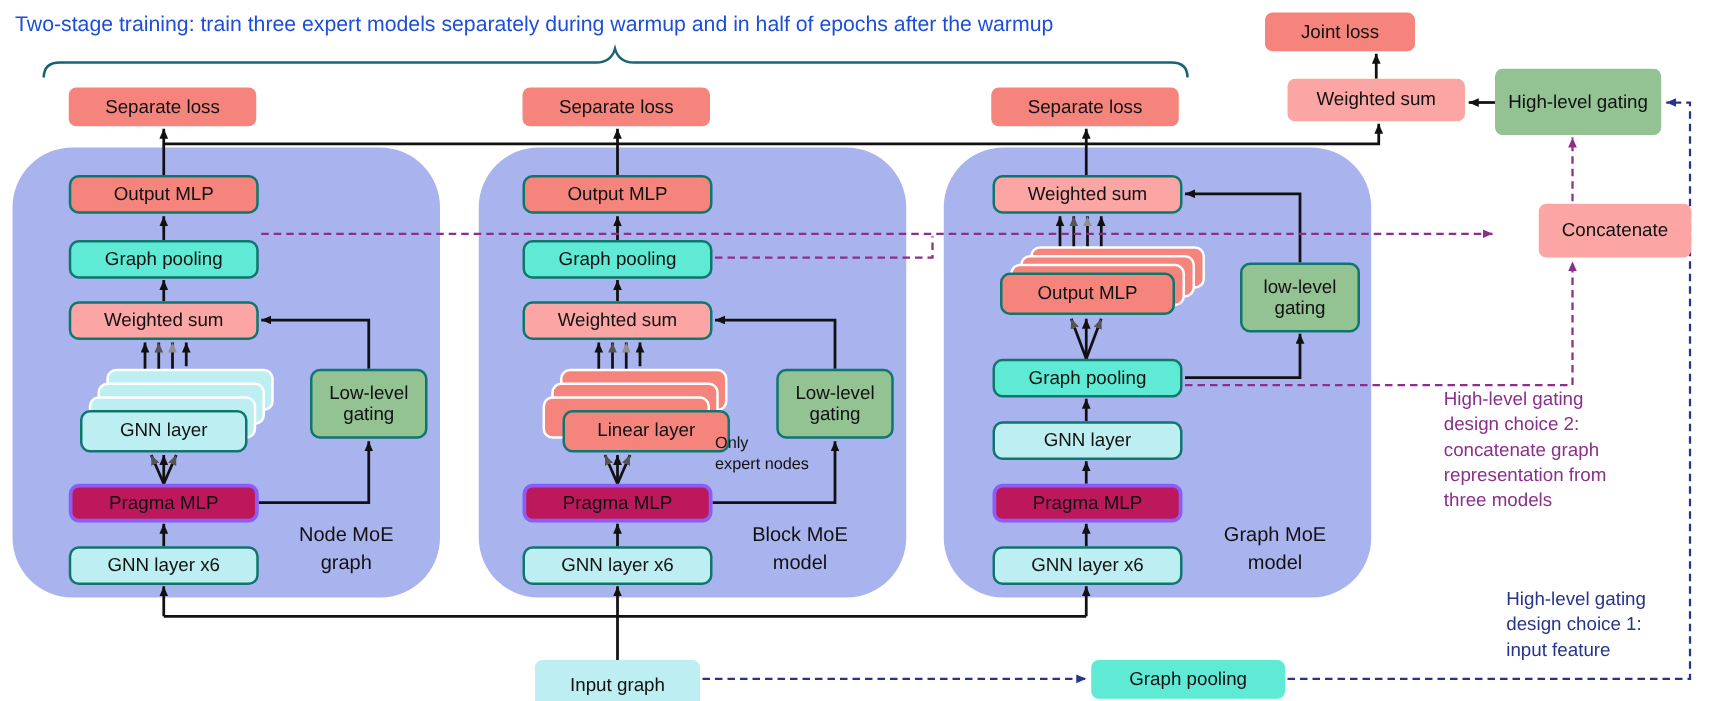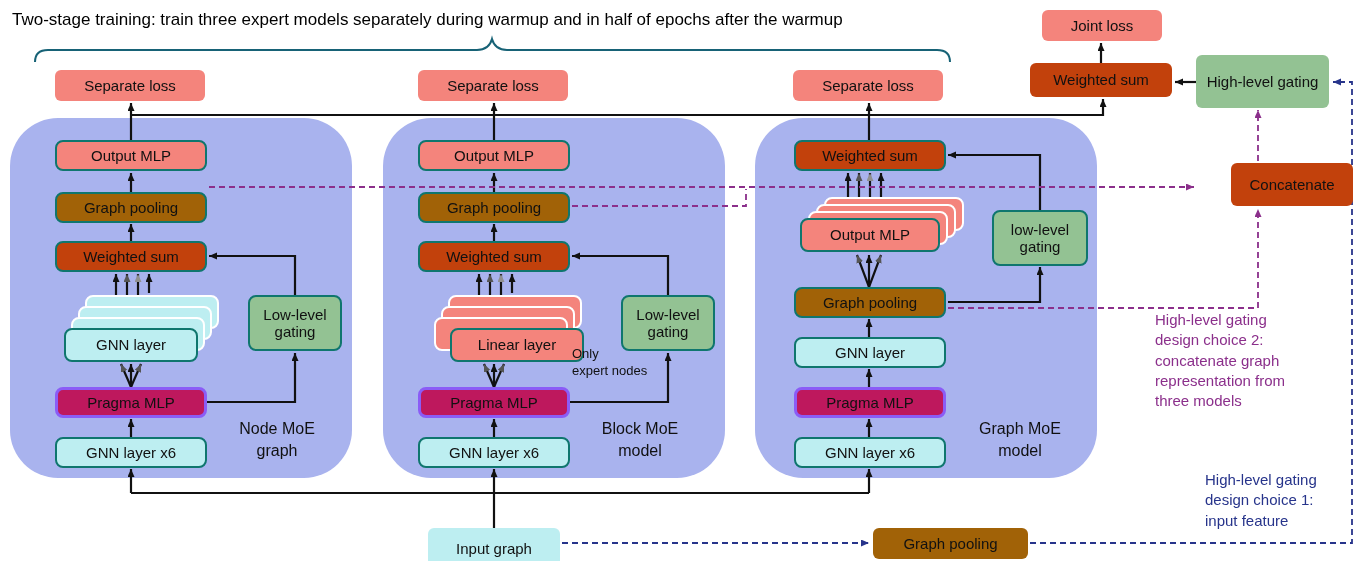--- a/index.html
+++ b/index.html
@@ -5,26 +5,26 @@
   *{margin:0;padding:0;box-sizing:border-box}
   body{font-family:"Liberation Sans",sans-serif;background:#fff}
   .stage{position:relative;width:1368px;height:561px;background:#fff;overflow:hidden}
   .container{position:absolute;background:#a9b3ee;border-radius:48px;z-index:1}
   svg.wires{position:absolute;left:0;top:0;z-index:3}
   .box{position:absolute;display:flex;align-items:center;justify-content:center;text-align:center;
        font-size:15px;color:#111;border-radius:8px;border:2px solid #0f766e;z-index:4;line-height:1.15;padding:0 4px}
   .noborder{border:none;border-radius:6px}
   .card{position:absolute;border-radius:8px;border:2px solid #fff;z-index:4}
   .salmon{background:#f4847c}
-  .yellow{background:#c2410c}
-  .pink{background:#a16207}
+  .yellow{background:#fca5a5}
+  .pink{background:#5eead4}
   .green{background:#93c293}
   .cyan{background:#bdeef1}
   .white{background:#be185d;border:3px solid #8b5cf6}
-  .title{position:absolute;font-size:17px;color:#000000;z-index:4;white-space:nowrap}
+  .title{position:absolute;font-size:17px;color:#1d4ed8;z-index:4;white-space:nowrap}
   .modelname{position:absolute;z-index:4;font-size:16px;text-align:center;color:#111;line-height:1.35}
   .note{position:absolute;z-index:4;font-size:13px;color:#111;white-space:pre-line;line-height:1.3}
   .annot{position:absolute;z-index:4;font-size:15px;white-space:pre-line;line-height:1.35}
   .purpletext{color:#8b2f8b}
   .navytext{color:#27348b}
 </style>
 </head>
 <body>
 
 <div class="stage">
@@ -117,21 +117,21 @@
       <polyline points="948,308 1258,308 1258,209" marker-end="url(#ap)"></polyline>
       <line x1="1258" y1="161" x2="1258" y2="110" marker-end="url(#ap)"></line>
     </g>
 
     <g stroke="#27348b" stroke-width="1.8" fill="none" stroke-dasharray="6 4">
       <line x1="562" y1="543" x2="869" y2="543" marker-end="url(#an)"></line>
       <polyline points="1030,543 1352,543 1352,82 1333,82" marker-end="url(#an)"></polyline>
     </g>
   </svg>
 
-  <div class="box salmon noborder" style="left:1042px;top:10px;width:120px;height:31px">Joint loss</div>
+  <div class="box salmon noborder" style="left:1012px;top:10px;width:120px;height:31px">Joint loss</div>
   <div class="box yellow noborder" style="left:1030px;top:63px;width:142px;height:34px">Weighted sum</div>
   <div class="box green noborder" style="left:1196px;top:55px;width:133px;height:53px">High-level gating</div>
 
   <div class="box salmon noborder" style="left:55px;top:70px;width:150px;height:31px">Separate loss</div>
   <div class="box salmon noborder" style="left:418px;top:70px;width:150px;height:31px">Separate loss</div>
   <div class="box salmon noborder" style="left:793px;top:70px;width:150px;height:31px">Separate loss</div>
 
   <div class="box salmon" style="left:55px;top:140px;width:152px;height:31px">Output MLP</div>
   <div class="box pink" style="left:55px;top:192px;width:152px;height:31px">Graph pooling</div>
   <div class="box yellow" style="left:55px;top:241px;width:152px;height:31px">Weighted sum</div>

